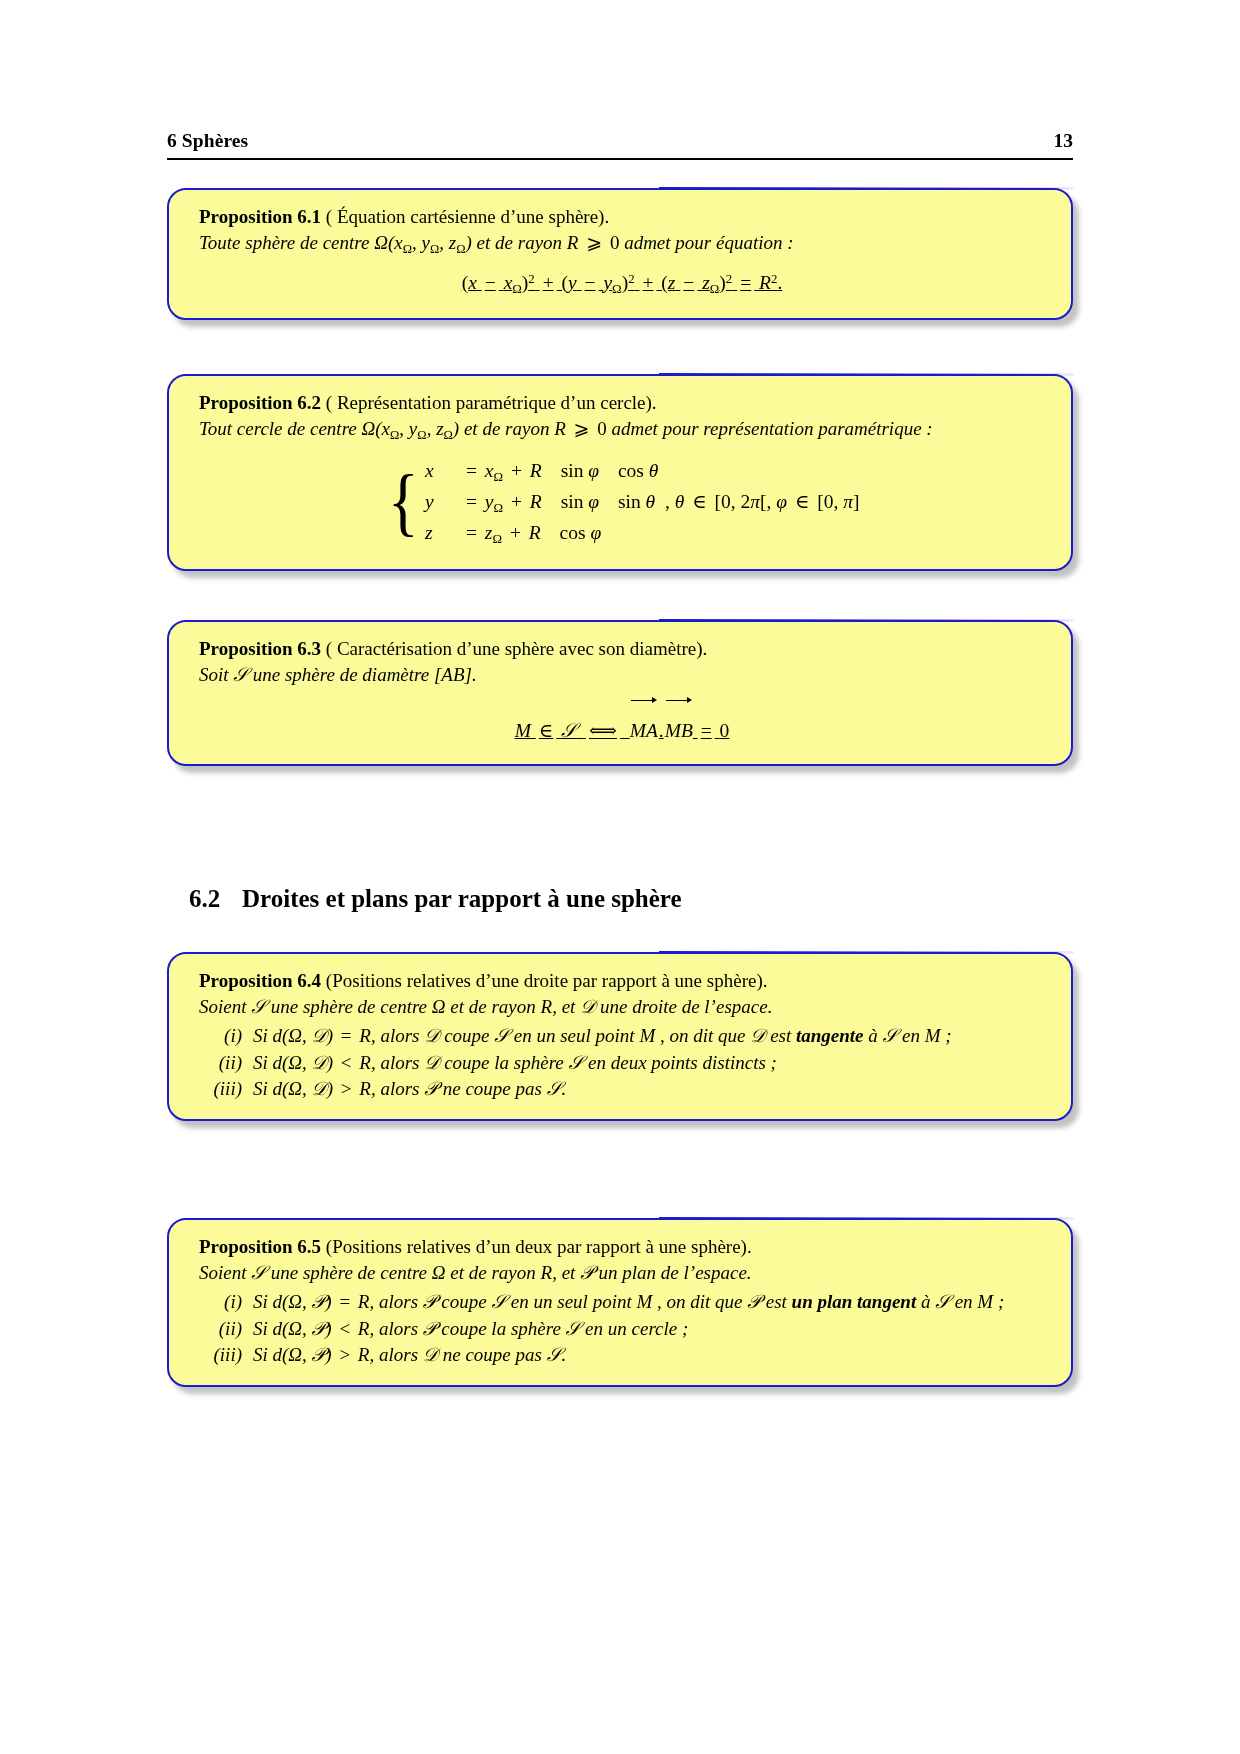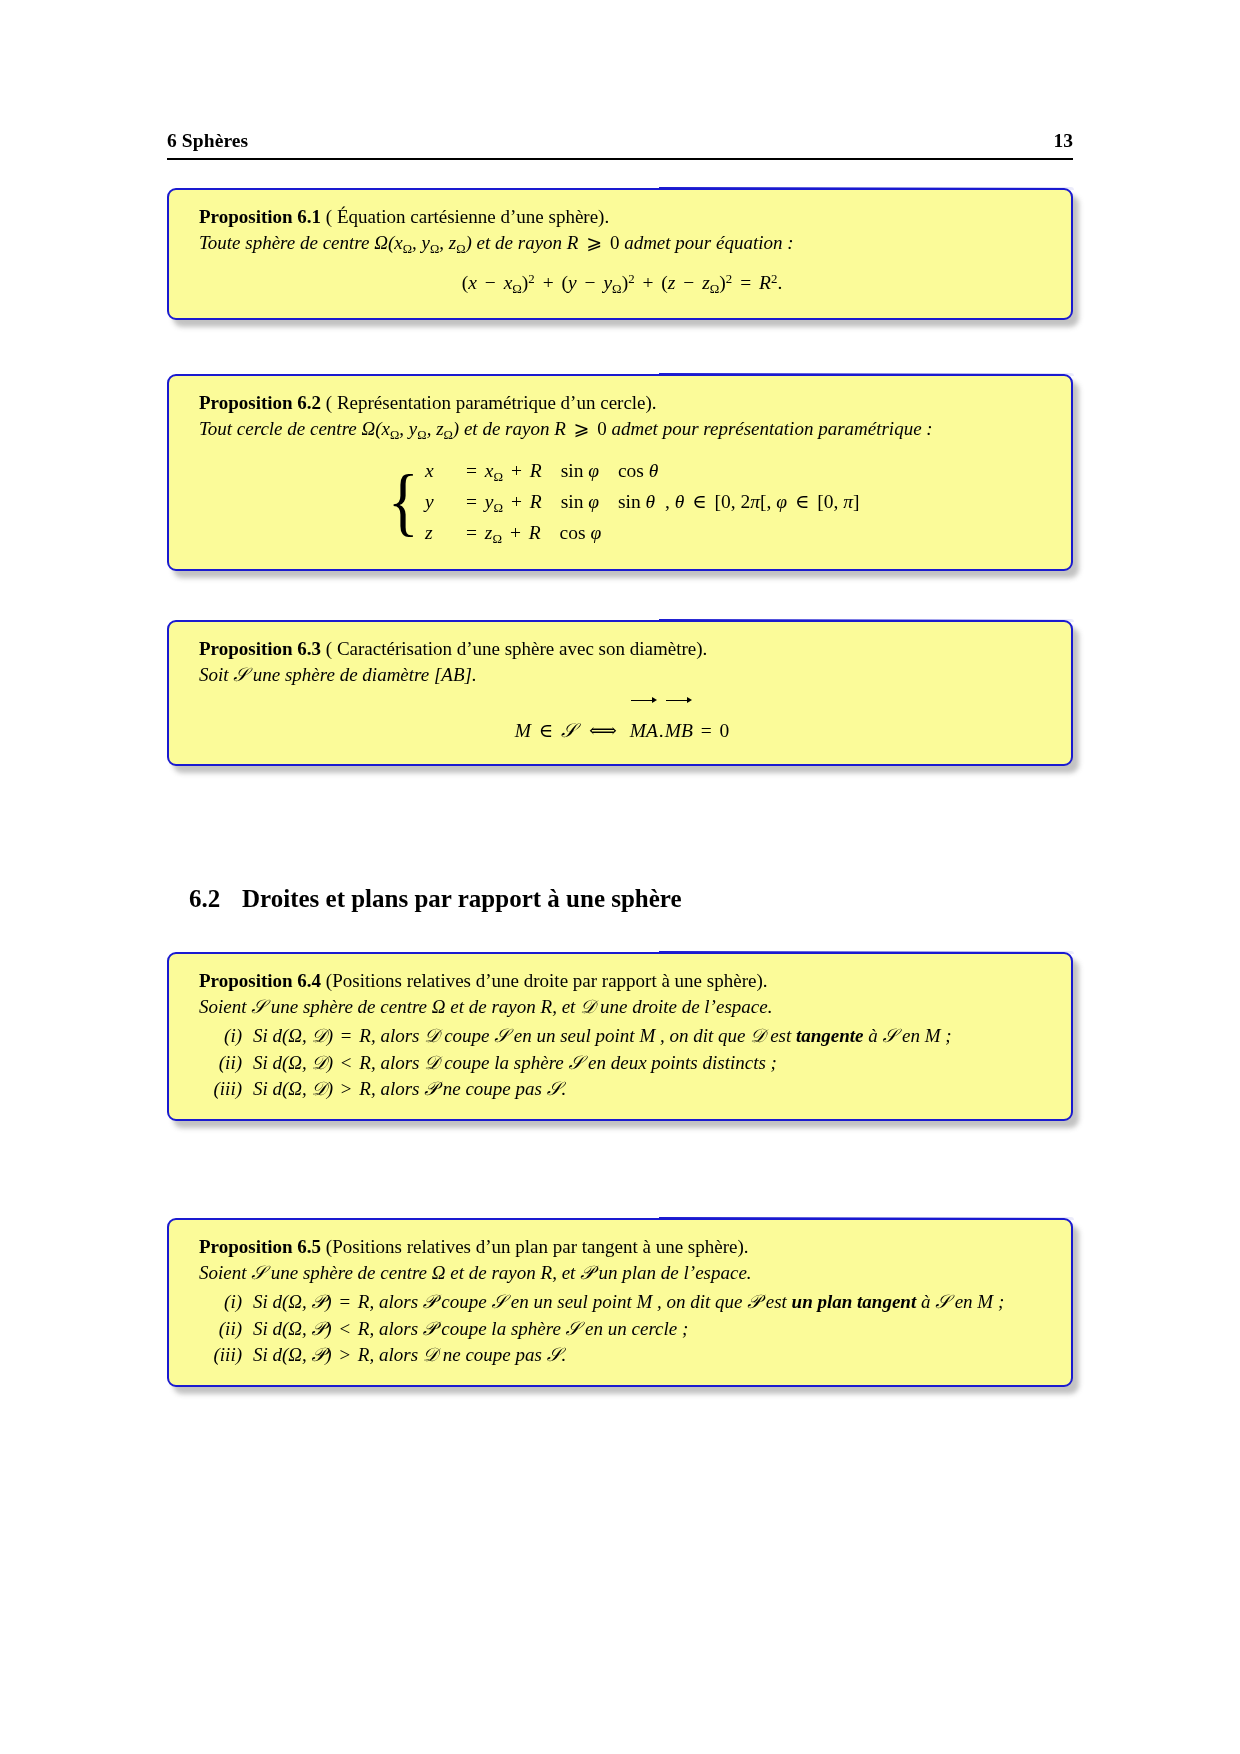--- a/index.html
+++ b/index.html
@@ -50,21 +50,21 @@
     height: 1.6px;
     background: #000000;
   }
 
   
   .thmbox {
     position: absolute;
     box-sizing: border-box;
     background: #fbfb99;
     border: 2.6px solid #1a1ad0;
-    border-radius: 9px;
+    border-radius: 19px;
     padding: 14px 26px 16px 30px;
     box-shadow: 6px 7px 5px rgba(120,120,120,0.45);
   }
   
   .thmbox::after {
     content: "";
     position: absolute;
     right: -2.6px;
     top: -2.6px;
     width: 46%;
@@ -85,20 +85,21 @@
     line-height: 1.34;
     margin: 0;
   }
 
   
   .display {
     text-align: center;
     font-size: 19.5px;
     margin: 14px 0 6px 0;
     font-style: normal;
+    text-decoration: underline;
   }
 
   
   .mi  { font-style: italic; font-family: "Liberation Serif", serif; }
   .mn  { font-style: normal; }
   .mo  { font-style: normal; padding: 0 3px; }
   .mop { font-style: normal; padding-left: 2px; margin-left: 12px; }
   sub  { font-size: 0.66em; font-style: normal; vertical-align: -0.28em; }
   sup  { font-size: 0.66em; font-style: normal; vertical-align: 0.45em; }
 
@@ -291,21 +292,21 @@
       <li>
         <span class="marker">(iii)</span>
         <span class="itemtext">Si <span class="mi">d</span>(<span class="mi">Ω</span>, <span class="cal">𝒟</span>) <span class="mo">&gt;</span> <span class="mi">R</span>, alors <span class="cal">𝒫</span> ne coupe pas <span class="cal">𝒮</span>.</span>
       </li>
     </ol>
   </div>
 
   <div class="thmbox" style="left:167px; top:1218px; width:906px;">
     <p class="thm-title">
       <b>Proposition 6.5</b>
-      <span>(Positions relatives d’un plan par tangent à une sphère).</span>
+      <span>(Positions relatives d’un deux par rapport à une sphère).</span>
     </p>
     <p class="thm-body">
       Soient <span class="cal">𝒮</span> une sphère de centre <span class="mi">Ω</span> et de rayon <span class="mi">R</span>, et <span class="cal">𝒫</span> un plan de l’espace.
     </p>
     <ol class="romanlist">
       <li>
         <span class="marker">(i)</span>
         <span class="itemtext">Si <span class="mi">d</span>(<span class="mi">Ω</span>, <span class="cal">𝒫</span>) <span class="mo">=</span> <span class="mi">R</span>, alors <span class="cal">𝒫</span> coupe <span class="cal">𝒮</span> en un seul point <span class="mi">M</span> , on dit que <span class="cal">𝒫</span> est <span class="bi">un plan tangent</span> à <span class="cal">𝒮</span> en <span class="mi">M</span> ;</span>
       </li>
       <li>

